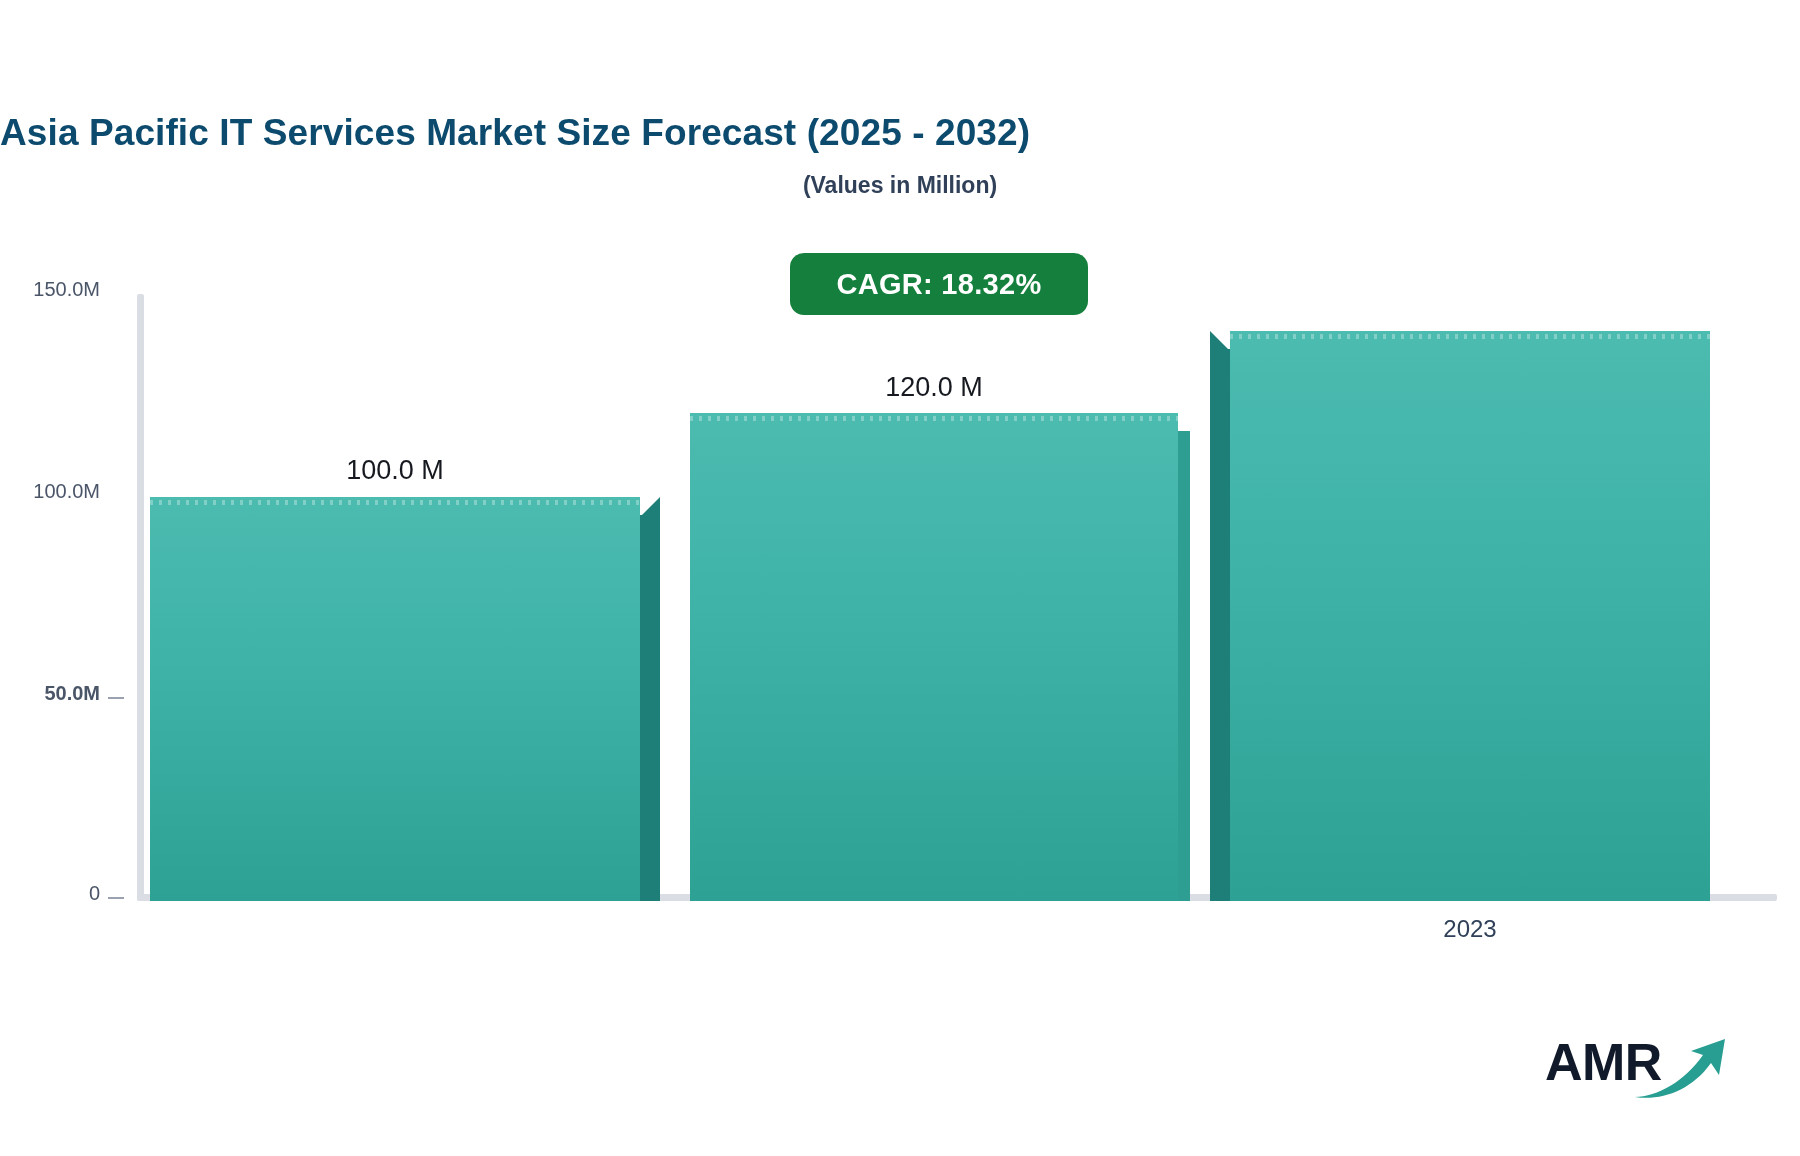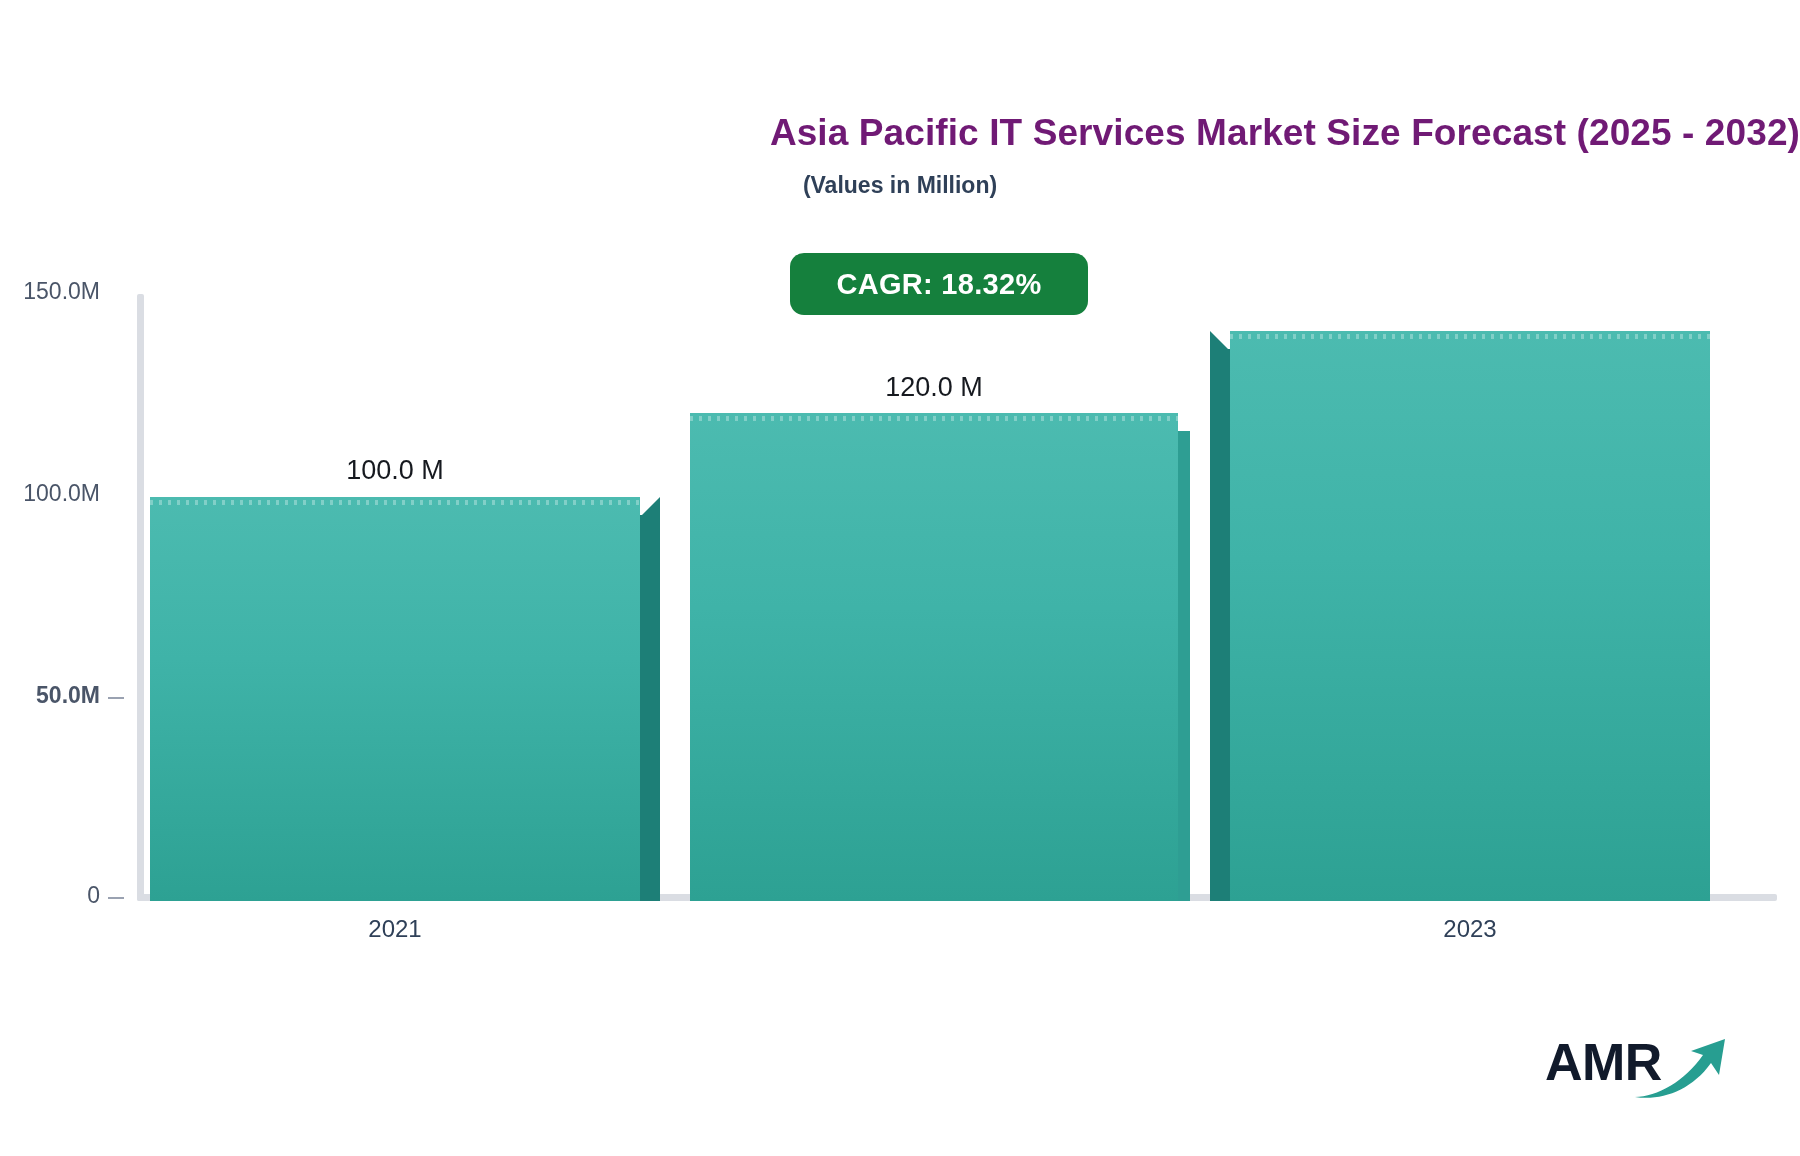--- a/index.html
+++ b/index.html
@@ -20,24 +20,24 @@
     inset: 0;
     background: #ffffff;
   }
 
   
   .title {
     position: absolute;
     top: 112px;
     left: 0;
     width: 1800px;
-    text-align: right;
+    text-align: left;
     font-size: 37px;
     font-weight: bold;
-    color: #701a75;
+    color: #0c4a6e;
     letter-spacing: 0.1px;
     white-space: nowrap;
   }
   .subtitle {
     position: absolute;
     top: 172px;
     left: 0;
     width: 1800px;
     text-align: center;
     font-size: 23px;
@@ -91,21 +91,21 @@
     width: 1640px;
     height: 7px;
     background: #dadde3;
     border-radius: 2px;
   }
 
   .y-label {
     position: absolute;
     right: 0;
     text-align: right;
-    font-size: 23px;
+    font-size: 20px;
     color: #4a5568;
     white-space: nowrap;
   }
   .y-label-wrap {
     position: absolute;
     left: 0;
     width: 100px;
     height: 0;
   }
   .y-tick {
@@ -254,21 +254,20 @@
     <div class="bar-value" style="left:690px; width:488px; top:372px;">120.0 M</div>
 
     <div class="bar-group" style="left:1210px; width:500px; height:572px; bottom:255px;">
       <div class="bar-side-left" style="left:0px; height:552px;"></div>
       <div class="bar-bevel-left" style="left:0px; top:2px;"></div>
       <div class="bar-face" style="left:20px; width:480px; height:570px;">
         <div class="bar-top-dots" style="top:3px;"></div>
       </div>
     </div>
 
-    <div class="x-label" style="left:150px; width:490px;">2021</div>
     <div class="x-label" style="left:1230px; width:480px;">2023</div>
   </div>
 
   <div class="logo">
     <div class="logo-text">AMR</div>
     <span class="logo-arrow">
       <svg width="96" height="64" viewBox="0 0 96 64">
         <path d="M2 60 C 24 60, 52 44, 70 18 L 58 14 L 92 2 L 86 38 L 78 26 C 58 54, 28 64, 2 60 Z" fill="#279e91"></path>
       </svg>
     </span>

